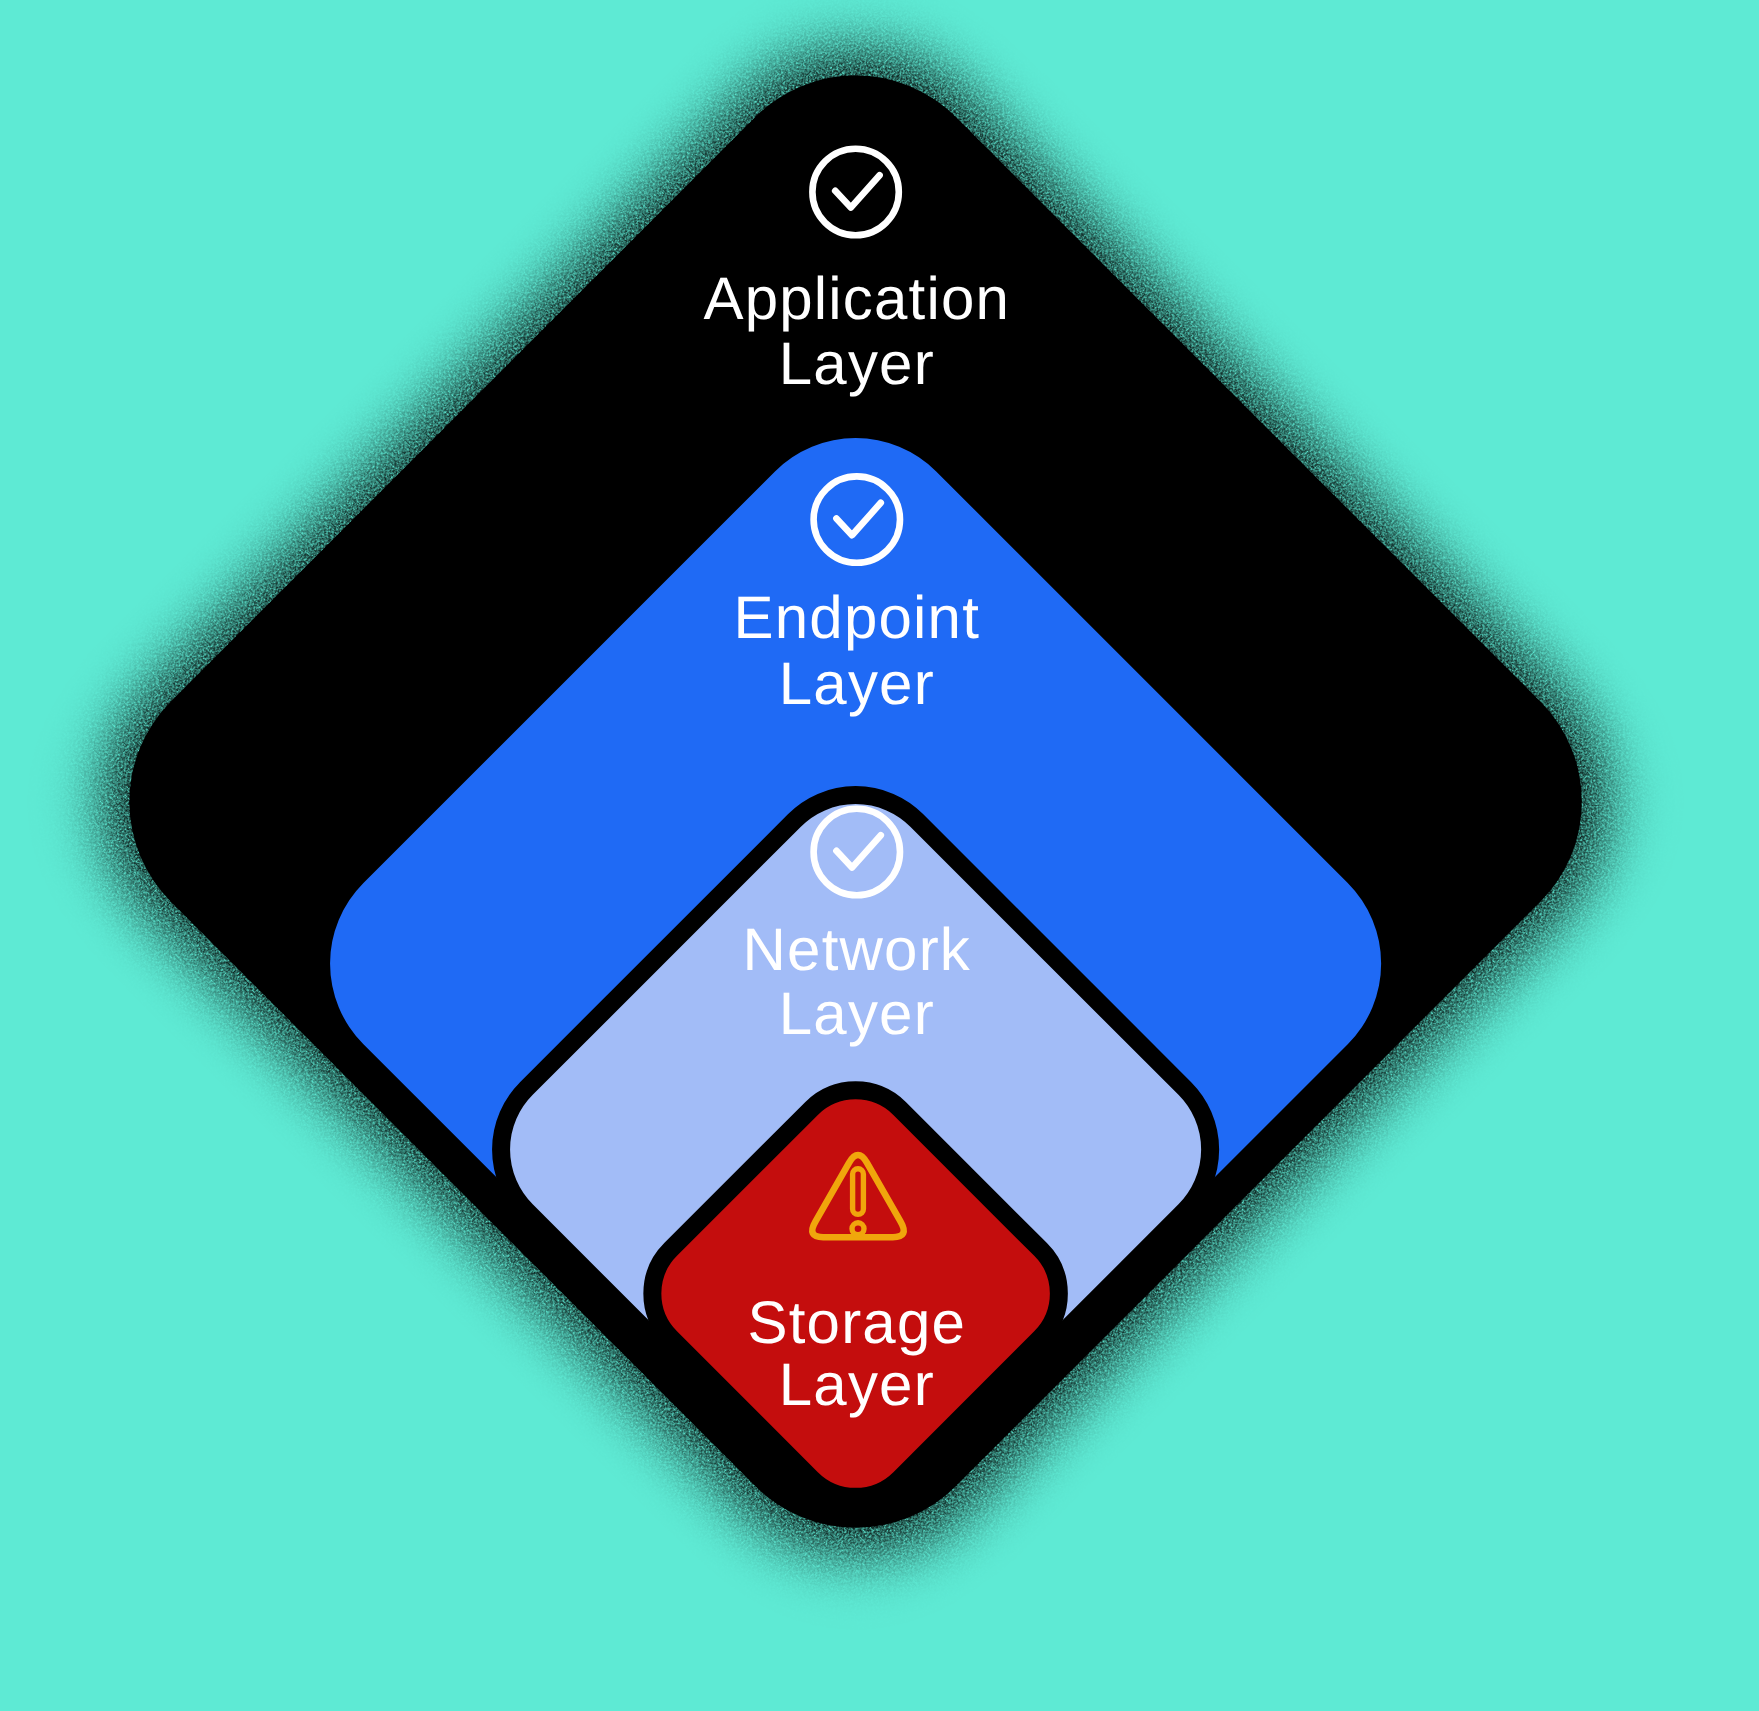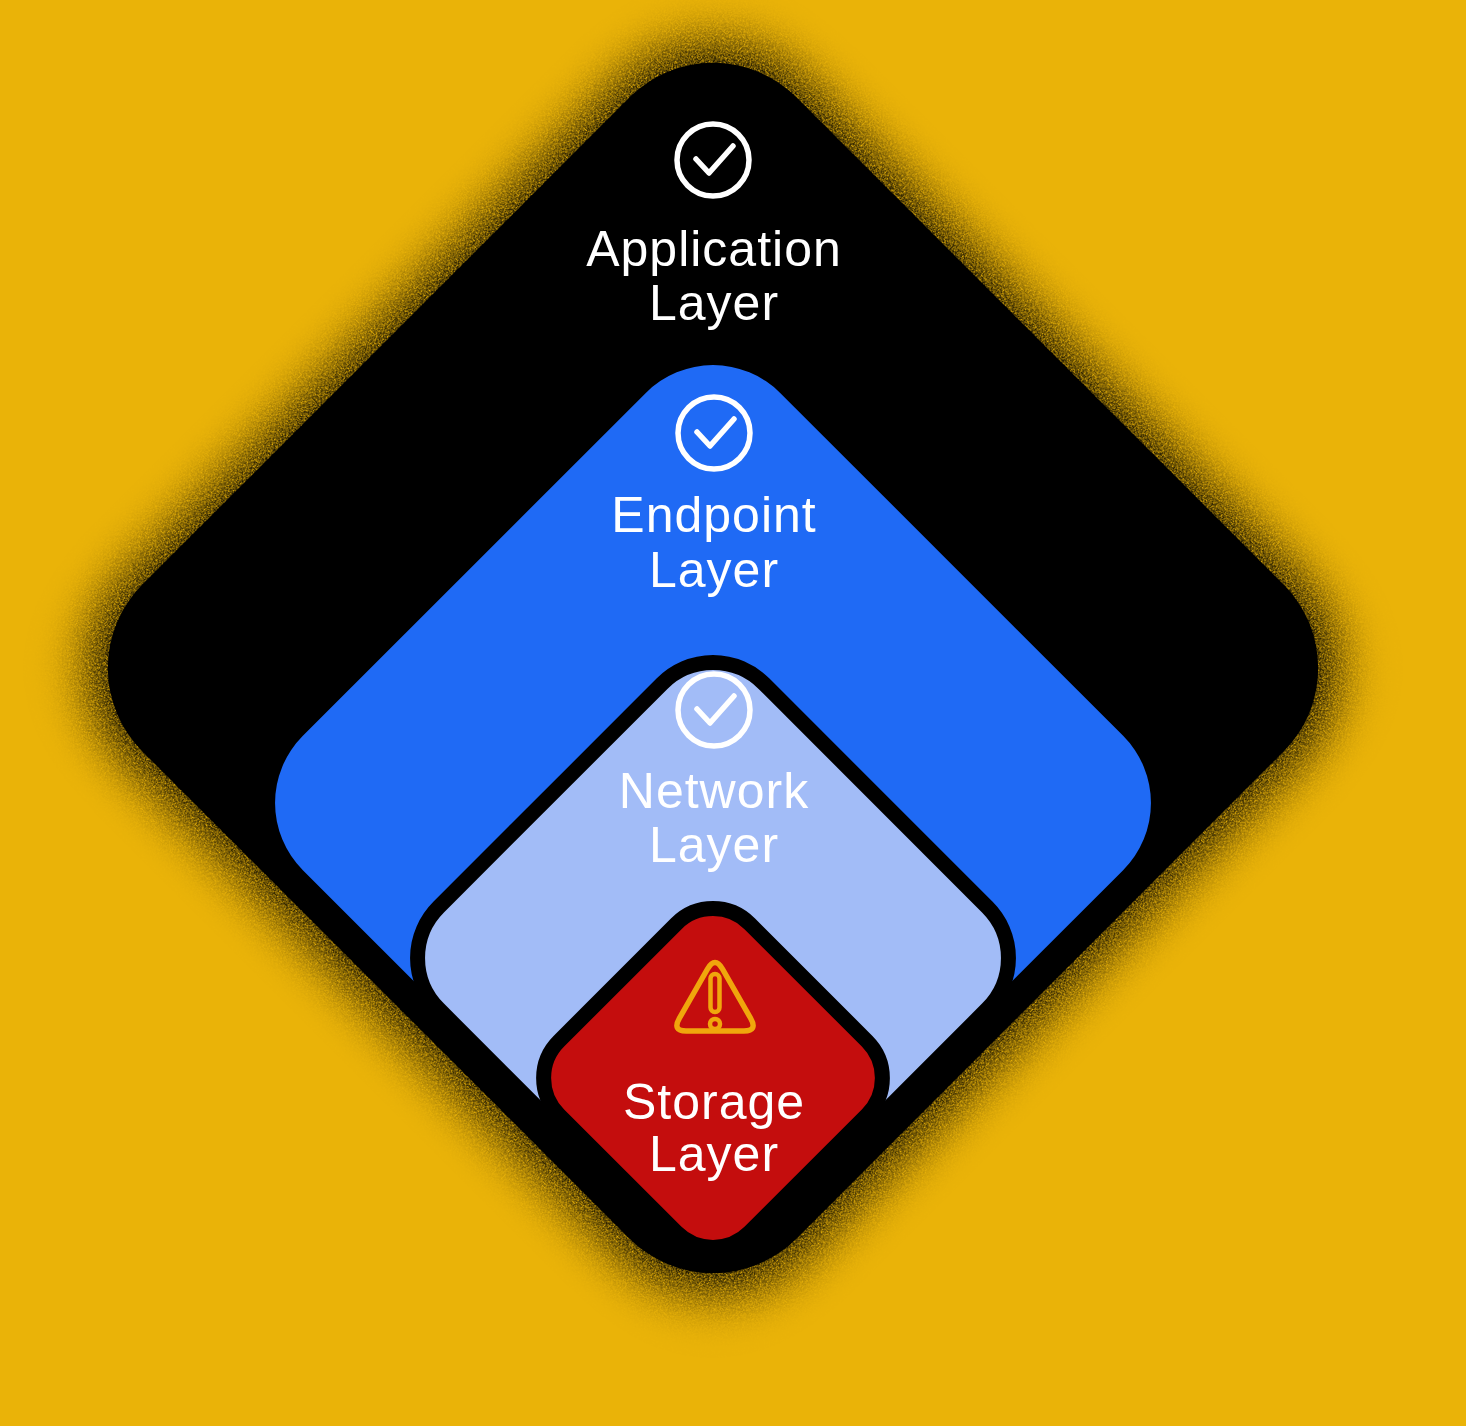--- a/index.html
+++ b/index.html
@@ -4,21 +4,21 @@
 <style>
   html, body {
     margin: 0;
     padding: 0;
     background: #ffffff;
   }
   .stage {
     position: relative;
     width: 1466px;
     height: 1426px;
-    background: #eab308;
+    background: #5eead4;
     overflow: hidden;
     font-family: "Liberation Sans", sans-serif;
   }
   .stage svg {
     position: absolute;
     inset: 0;
     display: block;
   }
   .label {
     font-family: "Liberation Sans", sans-serif;

